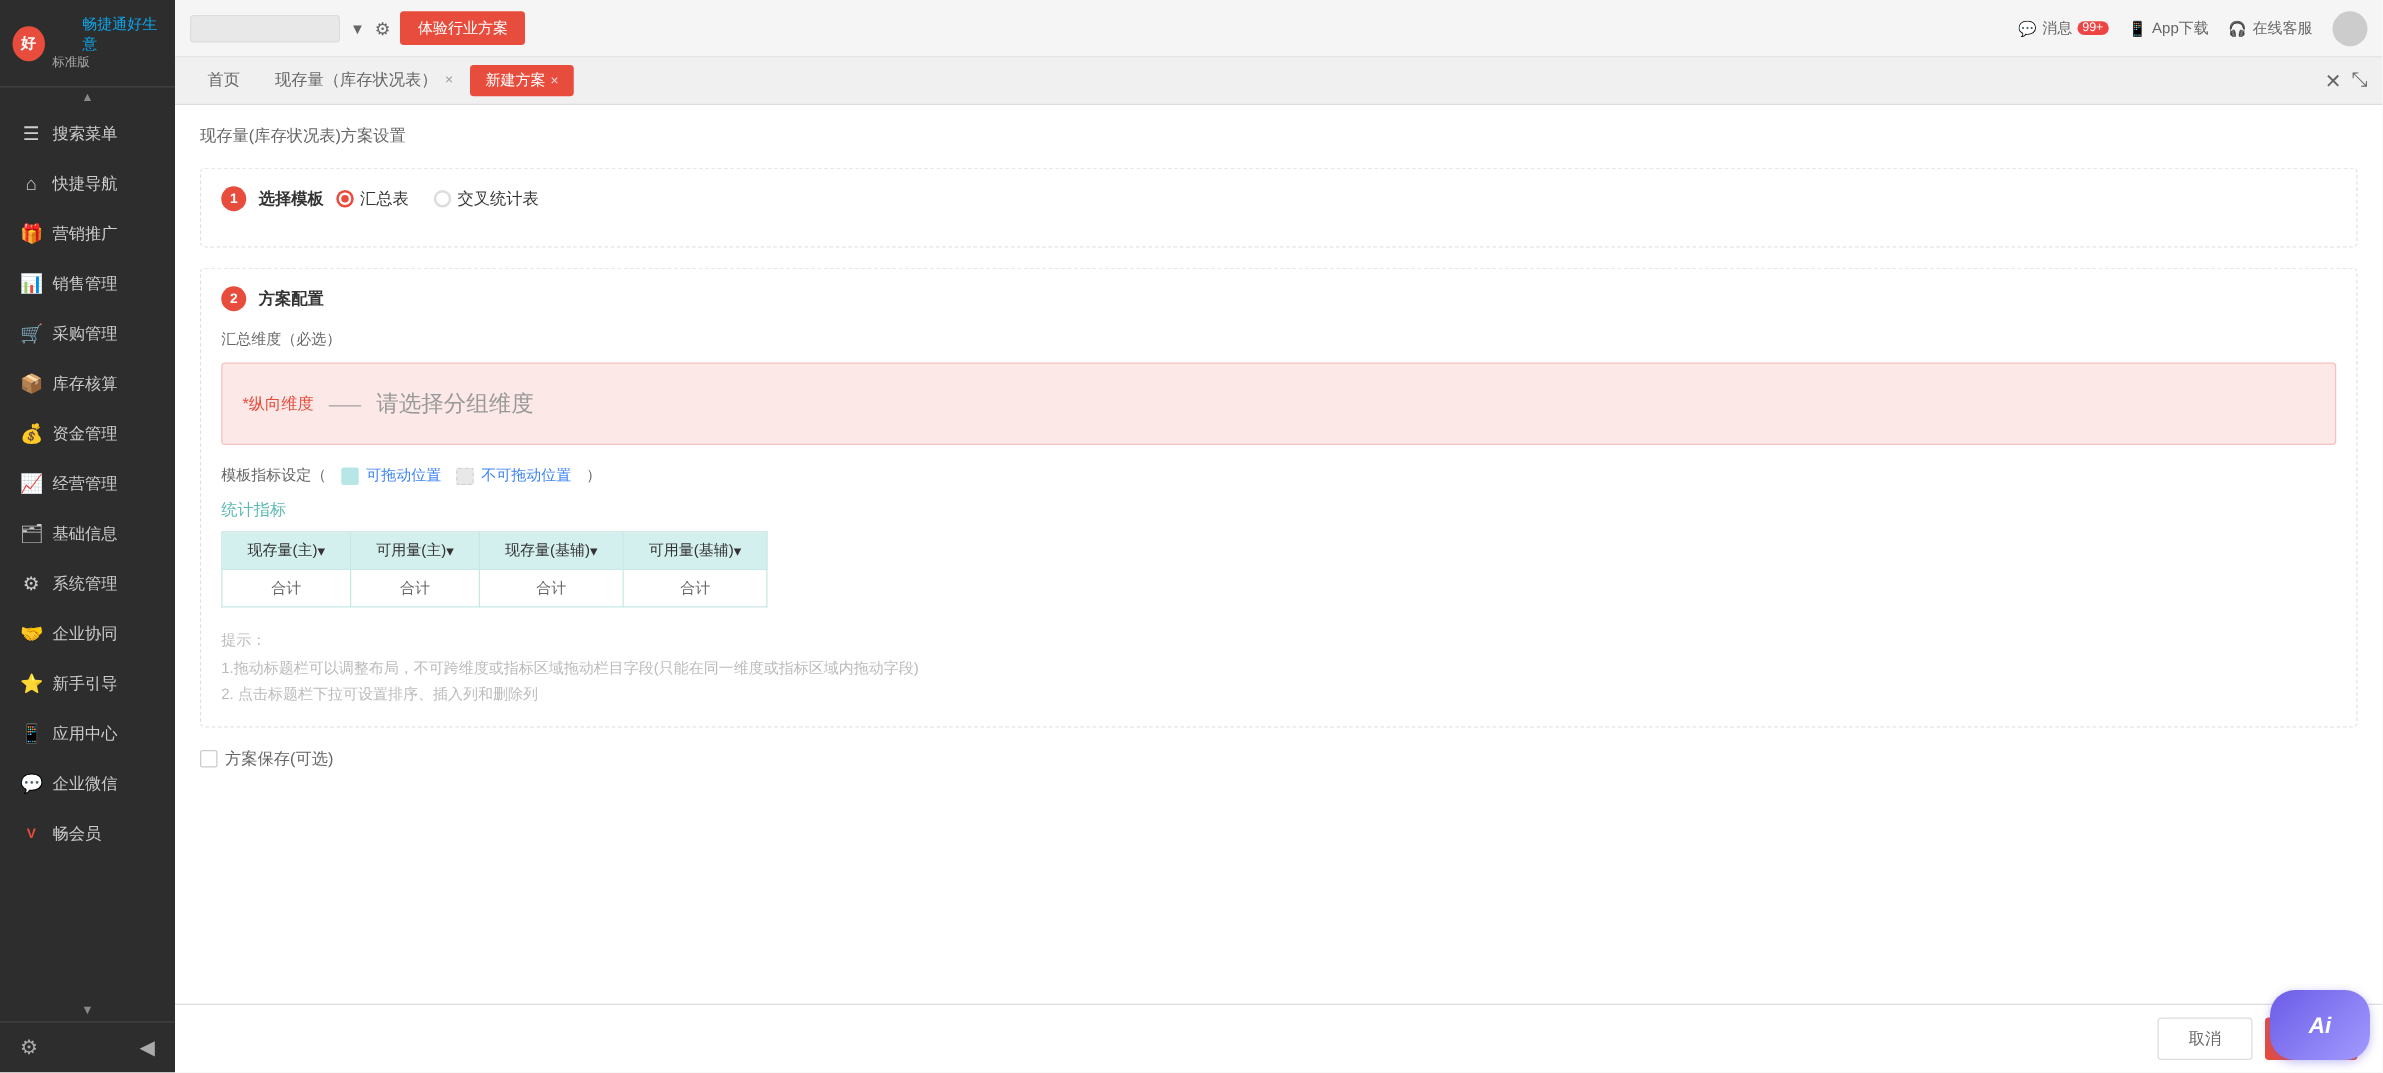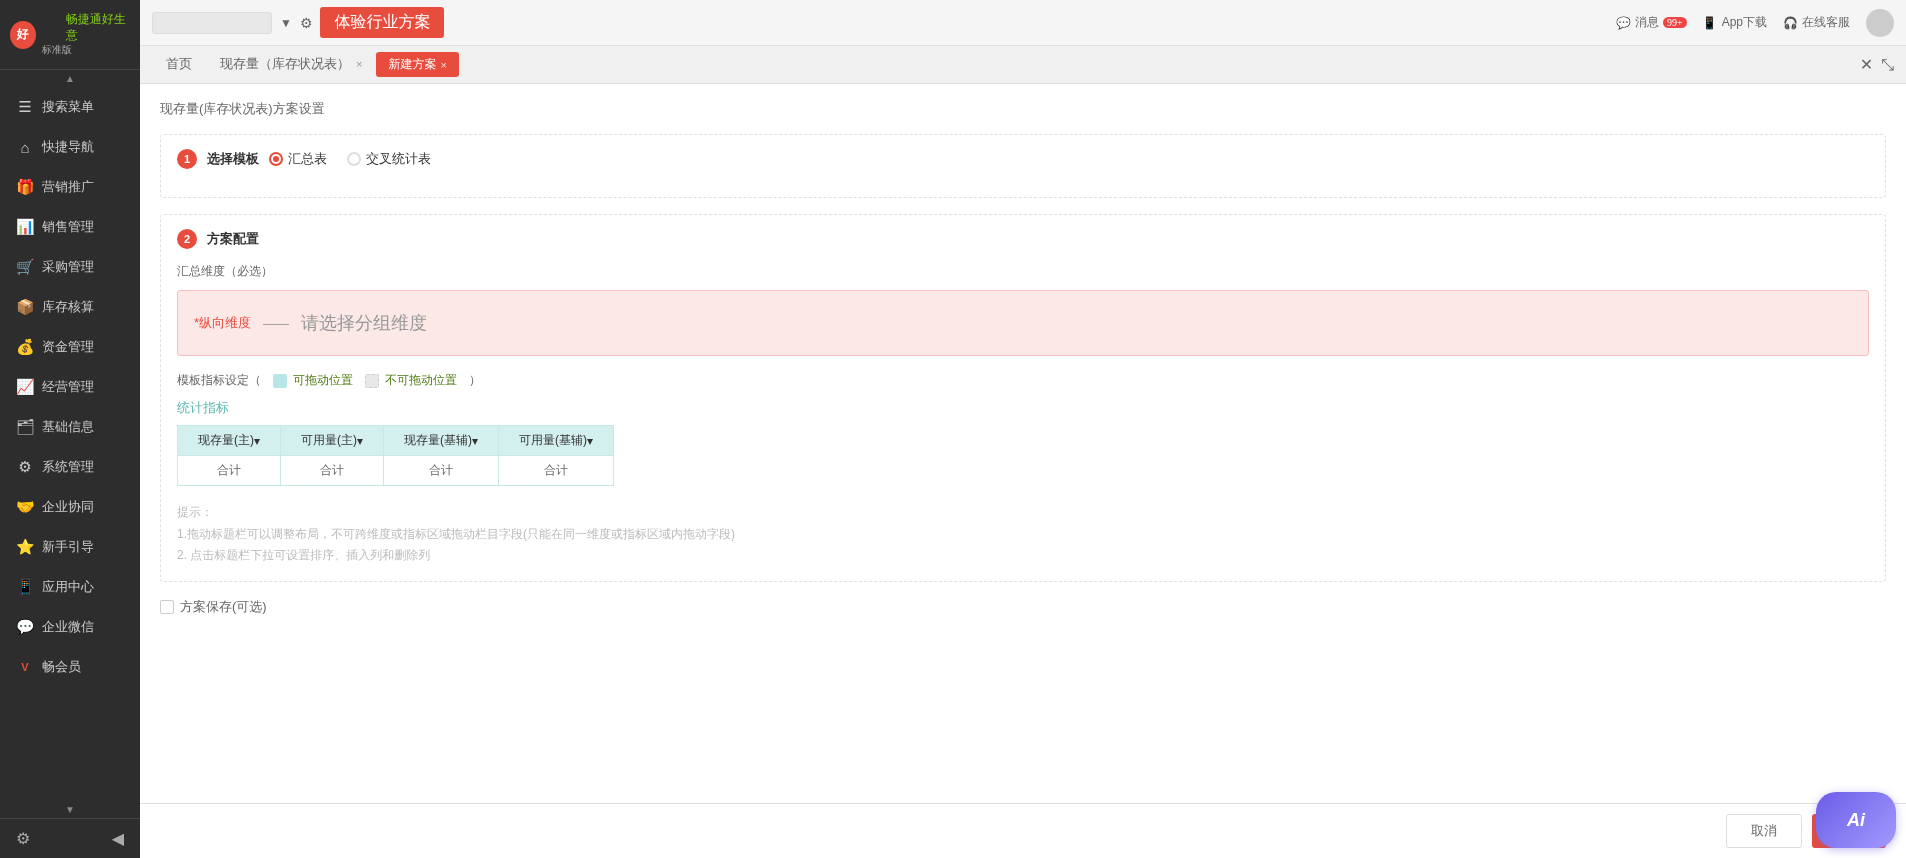--- a/index.html
+++ b/index.html
@@ -22,21 +22,21 @@
       gap: 6px;
       border-bottom: 1px solid #444;
     }
     .logo-icon {
       width: 28px; height: 28px;
       background: #e74c3c;
       border-radius: 50%;
       display: flex; align-items: center; justify-content: center;
       color: white; font-size: 12px; font-weight: bold;
     }
-    .logo-text { font-size: 12px; color: #84cc16; line-height: 1.3; margin-left: 24px; }
+    .logo-text { font-size: 12px; color: #0ea5e9; line-height: 1.3; margin-left: 24px; }
     .logo-badge { font-size: 10px; color: #aaa; }
 
     .sidebar-nav { flex: 1; overflow-y: auto; }
     .sidebar-item {
       display: flex; align-items: center; gap: 8px;
       padding: 11px 16px;
       cursor: pointer;
       color: #ccc;
       font-size: 13px;
       transition: background 0.2s;
@@ -80,38 +80,37 @@
       color: #999;
     }
     .topbar-dropdown { color: #666; font-size: 12px; cursor: pointer; }
     .topbar-gear { color: #666; font-size: 14px; cursor: pointer; }
     .topbar-btn {
       background: #e74c3c;
       color: white;
       border: none;
       border-radius: 3px;
       padding: 5px 14px;
-      font-size: 16px;
+      font-size: 12px;
       cursor: pointer;
     }
     .topbar-right {
       margin-left: auto;
       display: flex; align-items: center; gap: 16px;
       font-size: 12px; color: #666;
     }
     .topbar-right-item { display: flex; align-items: center; gap: 4px; cursor: pointer; }
     .badge {
       background: #ef4444;
       color: white;
       border-radius: 8px;
       font-size: 10px;
       padding: 0 4px;
       min-width: 16px;
       text-align: center;
-      font-family: Liberation Serif, serif;
     }
     .topbar-avatar {
       width: 28px; height: 28px;
       background: #ccc;
       border-radius: 50%;
     }
 
     
     .tabbar {
       background: #f0f0f0;
@@ -224,21 +223,21 @@
     .metrics-legend { display: flex; align-items: center; gap: 6px; }
     .legend-box {
       width: 14px; height: 14px;
       background: #b8e6e6;
       border-radius: 2px;
     }
     .legend-box.disabled {
       background: #e8e8e8;
       border: 1px dashed #ccc;
     }
-    .legend-text { font-size: 12px; color: #4d7c0f; }
+    .legend-text { font-size: 12px; color: #3b82f6; }
 
     
     .stats-section-title {
       font-size: 13px;
       color: #5cb8b2;
       margin-bottom: 8px;
       font-weight: normal;
     }
     .stats-table {
       border: 1px solid #c8e8e6;

